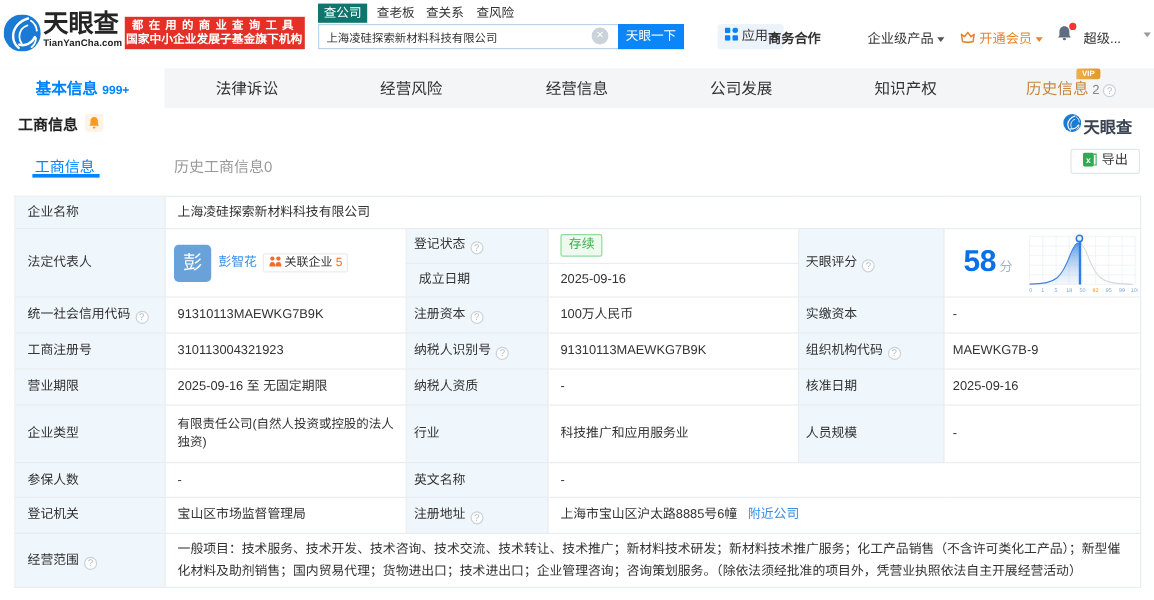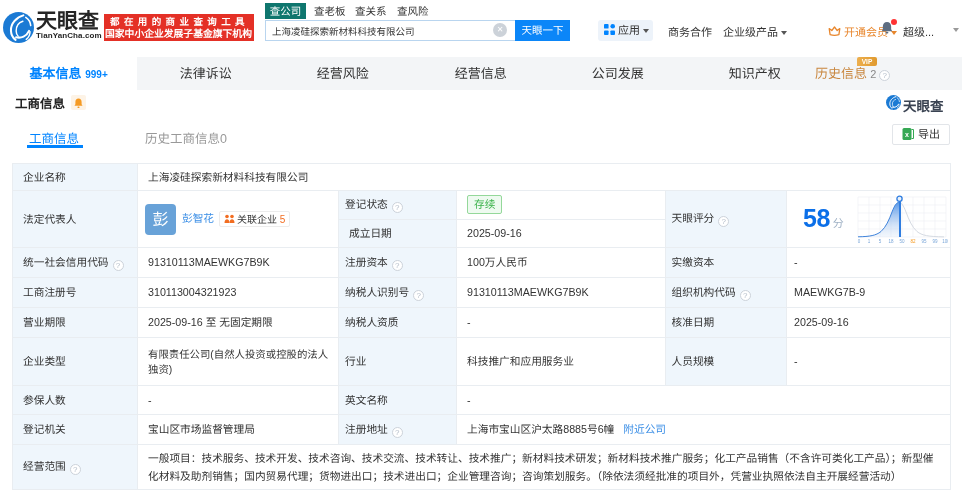--- a/index.html
+++ b/index.html
@@ -84,41 +84,41 @@
         <span class="q">上海凌硅探索新材料科技有限公司</span>
       </div>
     <span class="clrx" style="position:absolute; left:493px; top:23px;">✕</span>
     <div class="sbtn">天眼一下</div>
     <div class="appbtn"><svg width="11" height="11" viewBox="0 0 12 12" style="vertical-align:-1px">
           <rect x="0" y="0" width="5" height="5" rx="1" fill="#0084ff"></rect>
           <rect x="7" y="0" width="5" height="5" rx="2.5" fill="#0084ff"></rect>
           <rect x="0" y="7" width="5" height="5" rx="1" fill="#0084ff"></rect>
           <rect x="7" y="7" width="5" height="5" rx="1" fill="#0084ff"></rect>
         </svg> 应用<span class="caret"></span></div>
-    <div class="hmenu" style="left:668px;">商务合作</div>
+    <div class="hmenu" style="left:640px;font-weight:bold;">商务合作</div>
     <div class="hmenu" style="left:723px;">企业级产品<span class="caret"></span></div>
-    <div class="hmenu" style="left:828px; color:#e8862c;"><svg width="13" height="11" viewBox="0 0 13 11" style="vertical-align:-1px">
+    <div class="hmenu" style="left:800px; color:#e8862c;"><svg width="13" height="11" viewBox="0 0 13 11" style="vertical-align:-1px">
           <path d="M1.2 2.6 L3.8 4.6 L6.5 1 L9.2 4.6 L11.8 2.6 L10.9 8.6 Q6.5 10 2.1 8.6 Z" fill="none" stroke="#e8862c" stroke-width="1.3" stroke-linejoin="round"></path>
         </svg> 开通会员<span class="caret o"></span></div>
     <div class="hmenu" style="left:881px; top:21px;"><svg width="12" height="13" viewBox="0 0 13 14">
           <path d="M6.5 1 C3.7 1 2 3.2 2 6 L2 9 L0.8 11 L12.2 11 L11 9 L11 6 C11 3.2 9.3 1 6.5 1 Z" fill="#5e6d81"></path>
           <rect x="5" y="11.5" width="3" height="2" rx="1" fill="#5e6d81"></rect>
         </svg><span style="position:absolute; left:10px; top:-2px; width:6px; height:6px; border-radius:50%; background:#f33;"></span></div>
     <div class="hmenu" style="left:903px;">超级...</div>
     <div class="hmenu" style="left:950px;"><span class="caret" style="border-top-color:#999;"></span></div>
   </div>
 
   <div id="nav">
     <div class="ntab sel" style="left:0;">基本信息 <span class="n999">999+</span></div>
     <div class="ntab" style="left:137px;">法律诉讼</div>
     <div class="ntab" style="left:274px;">经营风险</div>
     <div class="ntab" style="left:412px;">经营信息</div>
     <div class="ntab" style="left:549px;">公司发展</div>
     <div class="ntab" style="left:686px;text-align:center;">知识产权</div>
-    <div class="ntab" style="left:784px; color:#c9873f;">历史信息<span style="font-size:11px;color:#888;"> 2</span><span class="qm" style="margin-left:3px; vertical-align:0;">?</span><span class="vipb">VIP</span></div>
+    <div class="ntab" style="left:824px; color:#c9873f;">历史信息<span style="font-size:11px;color:#888;"> 2</span><span class="qm" style="margin-left:3px; vertical-align:0;">?</span><span class="vipb">VIP</span></div>
   </div>
 
   <div class="sechead">工商信息</div>
   <div class="bellbox"><svg width="9" height="11" viewBox="0 0 9 11" style="margin-top:2px;">
         <path d="M4.5 0.5 C2.5 0.5 1.4 2 1.4 4 L1.4 6.3 L0.5 7.8 L8.5 7.8 L7.6 6.3 L7.6 4 C7.6 2 6.5 0.5 4.5 0.5 Z" fill="#f59a23"></path>
         <rect x="3.4" y="8.4" width="2.2" height="1.6" rx="0.8" fill="#f59a23"></rect>
       </svg></div>
   <div class="wmark"><svg width="15" height="15" viewBox="0 0 32 32">
         <circle cx="16" cy="16" r="16" fill="#1b7ad4"></circle>
         <g fill="none" stroke="#fff" stroke-linecap="round">

